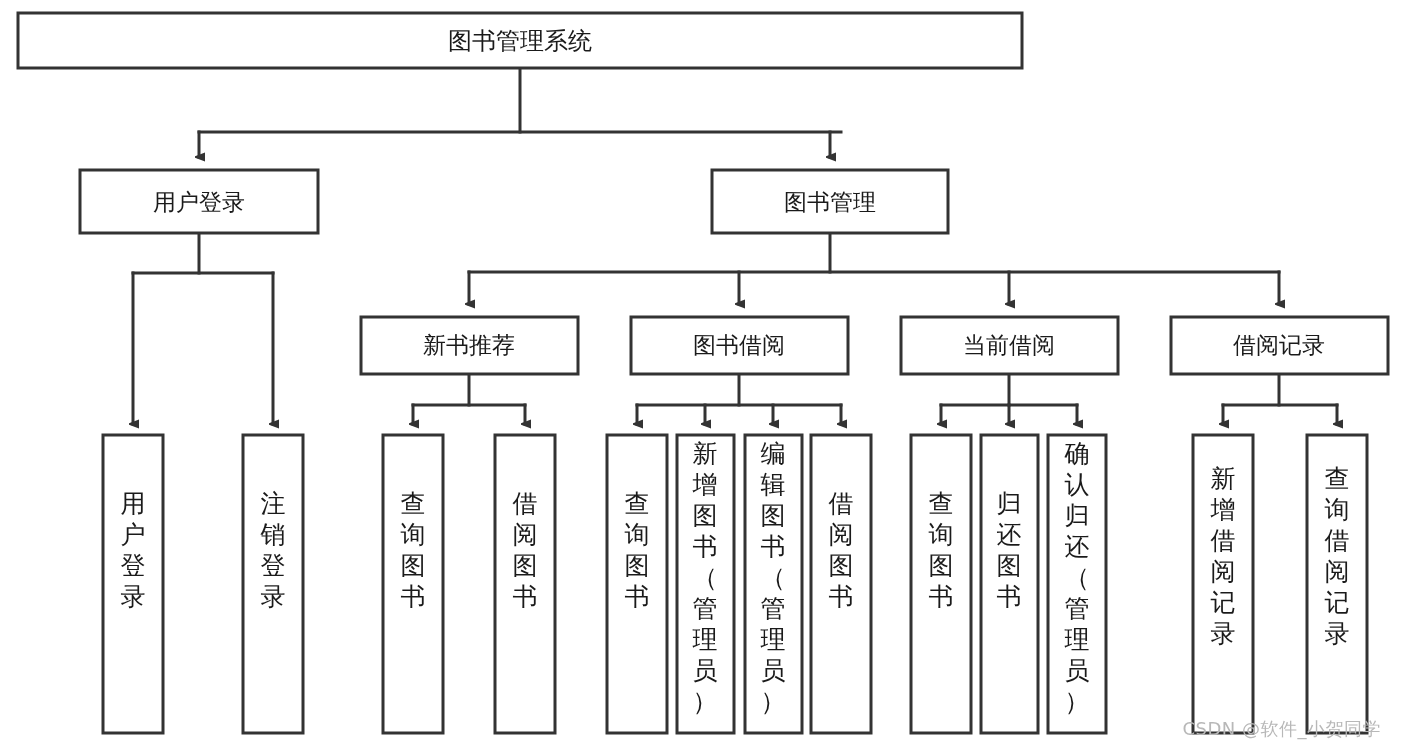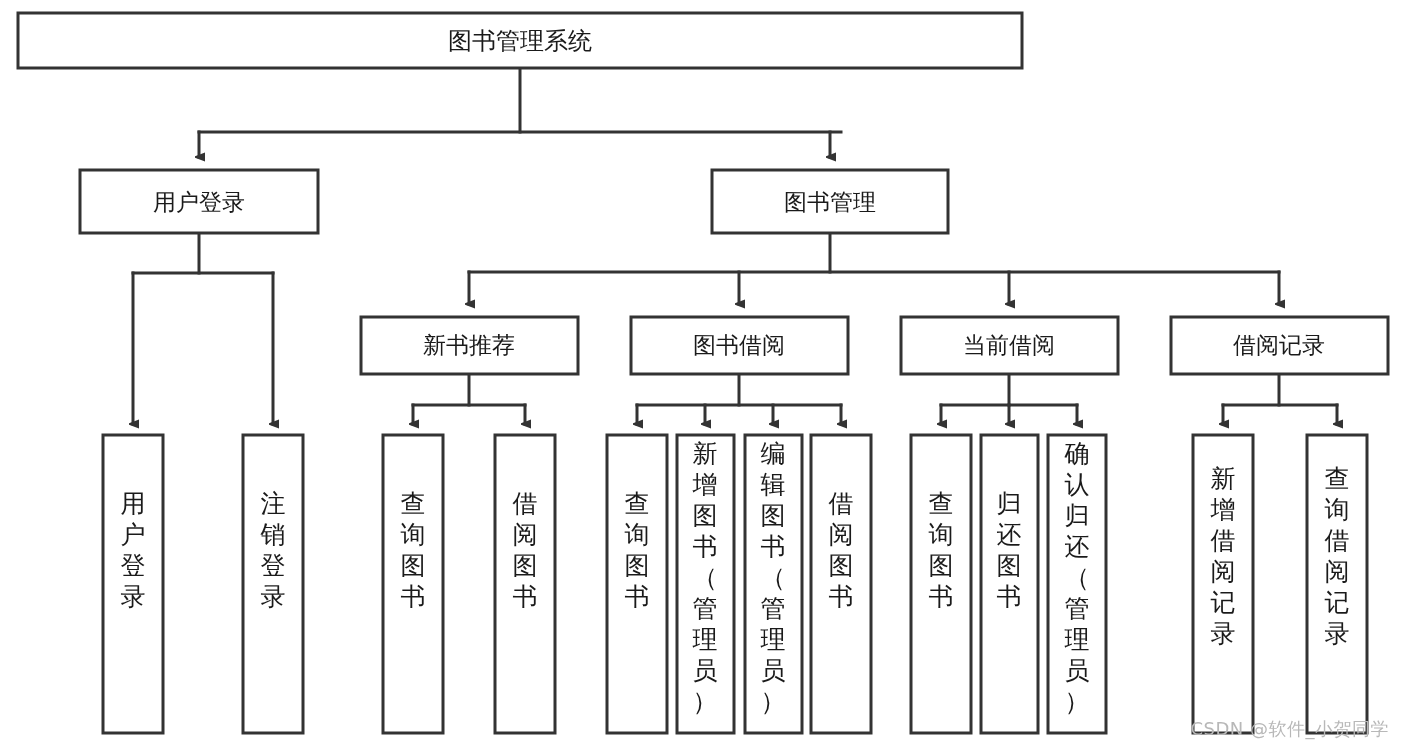--- a/index.html
+++ b/index.html
@@ -47,21 +47,21 @@
     font-size: 24px;
   }
   .vert-label {
     font-family: "DejaVu Sans", "Liberation Sans", sans-serif;
     font-size: 25px;
     fill: #1a1a1a;
     text-anchor: middle;
   }
   .watermark {
     position: absolute;
-    right: 16px;
+    right: 24px;
     bottom: 6px;
     font-family: "DejaVu Sans", "Liberation Sans", sans-serif;
     font-size: 18px;
     color: #b8b8b8;
     white-space: nowrap;
     letter-spacing: 0.5px;
   }
 </style>
 </head>
 <body>

